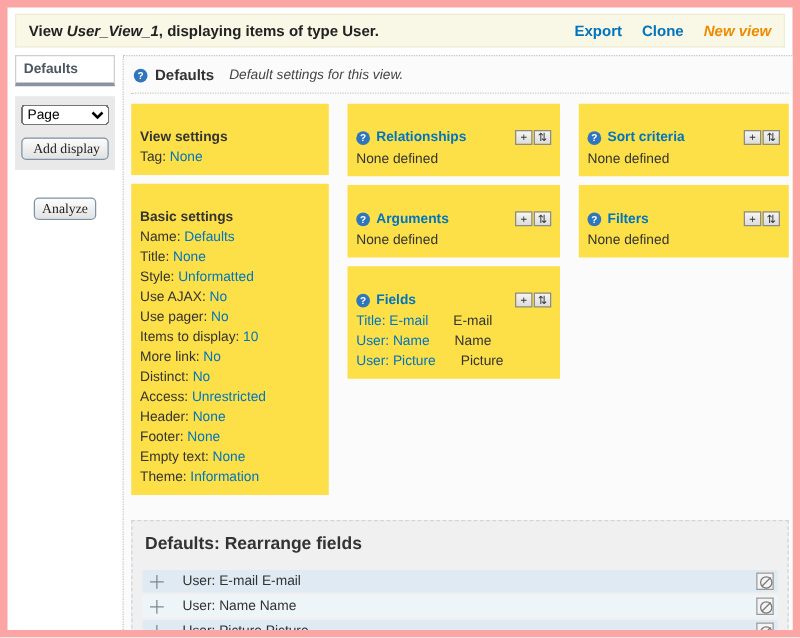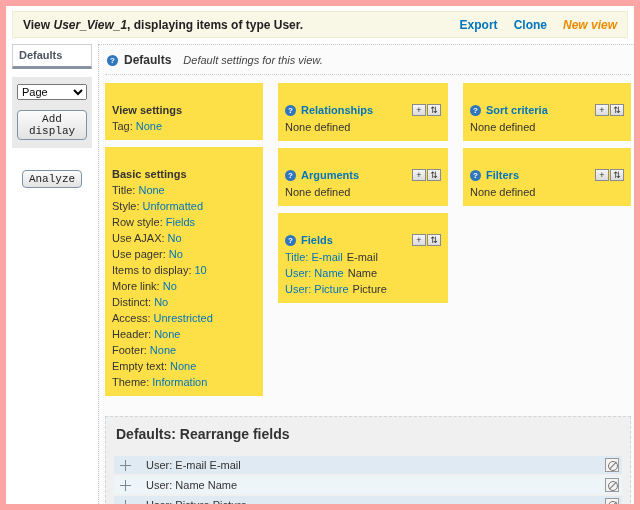--- a/index.html
+++ b/index.html
@@ -24,23 +24,23 @@
 
   
   .sidebar { width: 80px; margin-right: 6px; flex: none; font-size: 11px; }
   .tab {
     background: #fff; border: 1px solid #cfcfcf; border-bottom: 3px solid #8a93a2;
     font-weight: bold; color: #4c5560; padding: 4px 6px 5px;
   }
   .side-gray { background: #e9e9e9; margin-top: 8px; padding: 7px 5px 8px; }
   .side-gray select { width: 100%; font-size: 11px; font-family: "Liberation Sans", sans-serif; }
   .btn {
-    font-size: 11px; font-family: Liberation Mono, monospace;
+    font-size: 11px; font-family: Liberation Serif, serif;
     background: linear-gradient(#fcfcfc, #e2e2e2); color: #222;
-    border: 1px solid #7f93a6; border-radius: 4px; padding: 2px 6px; cursor: pointer;
+    border: 1px solid #7f93a6; border-radius: 4px; padding: 2px 6px; cursor: pointer; text-align: right;
   }
   .side-gray .btn { width: 100%; margin-top: 10px; }
   .analyze-wrap { margin-top: 22px; text-align: center; }
 
   
   .panel {
     flex: 1; background: #fbfbfb; border: 1px dotted #c6c6c6;
     padding: 5px 6px 10px; font-size: 11px;
   }
   .panel-head {
@@ -66,21 +66,21 @@
   .minibtn {
     width: 14px; height: 12px; background: linear-gradient(#f5f5f5,#dcdcdc);
     border: 1px solid #8b8b8b; font-size: 9px; line-height: 10px; text-align: center;
     display: inline-block; color: #333; cursor: pointer; margin-left: 1px; flex: none;
   }
   .kv .k { color: #333; }
   .kv .v { color: #0074bd; margin-left: 3px; cursor: pointer; }
   .empty { color: #333; }
   .fitem { line-height: 16px; }
   .fitem .fl { color: #0074bd; cursor: pointer; }
-  .fitem .fs { color: #333; margin-left: 4px; text-align: center; }
+  .fitem .fs { color: #333; margin-left: 20px; text-align: center; }
 
   
   .rearr {
     margin-top: 13px; background: #f0f0f0; border: 1px dashed #cfd5da;
     padding: 9px 8px 11px;
   }
   .rearr h3 { font-size: 14px; color: #333; margin: 0 0 14px 2px; }
   .rrow {
     display: flex; align-items: center; height: 18px; margin-bottom: 2px; padding: 0 3px 0 6px;
   }
@@ -150,23 +150,23 @@
         <div class="col1">
           <div class="box">
             <div class="boxtitle-plain">View settings</div>
             <div class="kv">
               <span class="k">Tag:</span><span class="v">None</span>
             </div>
           </div>
 
           <div class="box">
             <div class="boxtitle-plain">Basic settings</div>
+            <div class="kv"><span class="k">Name:</span><span class="v">Defaults</span></div>
             <div class="kv"><span class="k">Title:</span><span class="v">None</span></div>
             <div class="kv"><span class="k">Style:</span><span class="v">Unformatted</span></div>
-            <div class="kv"><span class="k">Row style:</span><span class="v">Fields</span></div>
             <div class="kv"><span class="k">Use AJAX:</span><span class="v">No</span></div>
             <div class="kv"><span class="k">Use pager:</span><span class="v">No</span></div>
             <div class="kv"><span class="k">Items to display:</span><span class="v">10</span></div>
             <div class="kv"><span class="k">More link:</span><span class="v">No</span></div>
             <div class="kv"><span class="k">Distinct:</span><span class="v">No</span></div>
             <div class="kv"><span class="k">Access:</span><span class="v">Unrestricted</span></div>
             <div class="kv"><span class="k">Header:</span><span class="v">None</span></div>
             <div class="kv"><span class="k">Footer:</span><span class="v">None</span></div>
             <div class="kv"><span class="k">Empty text:</span><span class="v">None</span></div>
             <div class="kv"><span class="k">Theme:</span><span class="v">Information</span></div>

